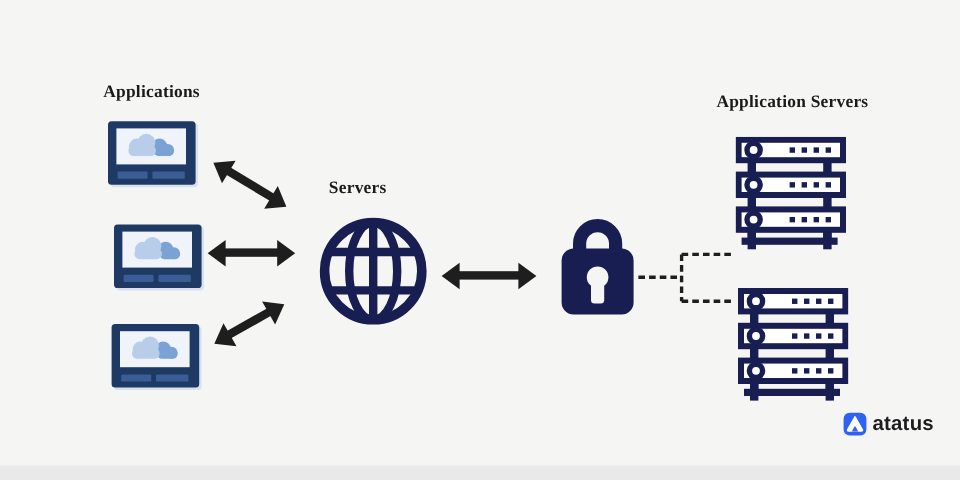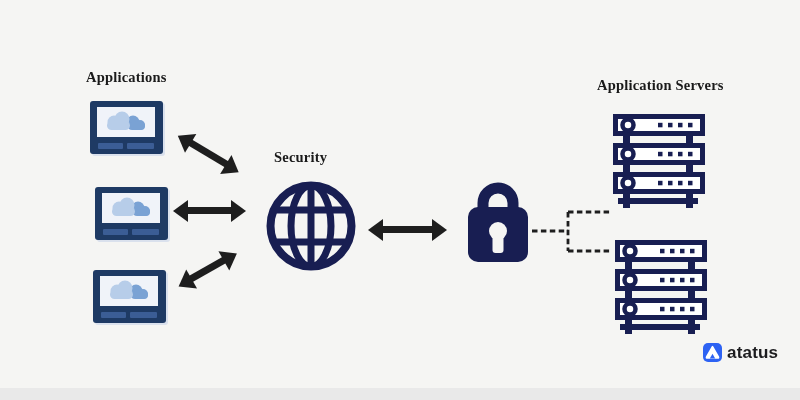--- a/index.html
+++ b/index.html
@@ -61,21 +61,21 @@
     border-bottom:11px solid transparent;
   }
   .arrow::before{left:-14px;border-right:15px solid #1e1e1e;}
   .arrow::after{right:-14px;border-left:15px solid #1e1e1e;}
   
   .abs{position:absolute;}
   
   .brand{
     position:absolute;
     left:703px;top:343px;
-    display:flex;gap:5px;
+    display:flex;align-items:center;gap:5px;
   }
   .brand .mark{
     width:19px;height:19px;
     background:#2d62f3;
     border-radius:5px;
     position:relative;
   }
   .brand .word{
     font-family:"Liberation Sans",sans-serif;
     font-weight:700;
@@ -83,21 +83,21 @@
     color:#1d1d1f;
     letter-spacing:.2px;
   }
 </style>
 </head>
 <body>
 
 <div class="canvas">
 
   <div class="diagram-label" style="left:86px;top:69px;">Applications</div>
-  <div class="diagram-label" style="left:274px;top:149px;">Security</div>
+  <div class="diagram-label" style="left:274px;top:149px;">Servers</div>
   <div class="diagram-label" style="left:597px;top:77px;">Application Servers</div>
 
   <div class="monitor" style="left:90px;top:101px;">
     <div class="screen">
       <svg width="46" height="26" viewBox="0 0 46 26">
         <g fill="#7aa2d4">
           <circle cx="30" cy="12" r="6.5"></circle>
             <circle cx="37" cy="15" r="5"></circle>
           <rect x="25" y="12" width="17" height="8" rx="4"></rect>
         </g>

